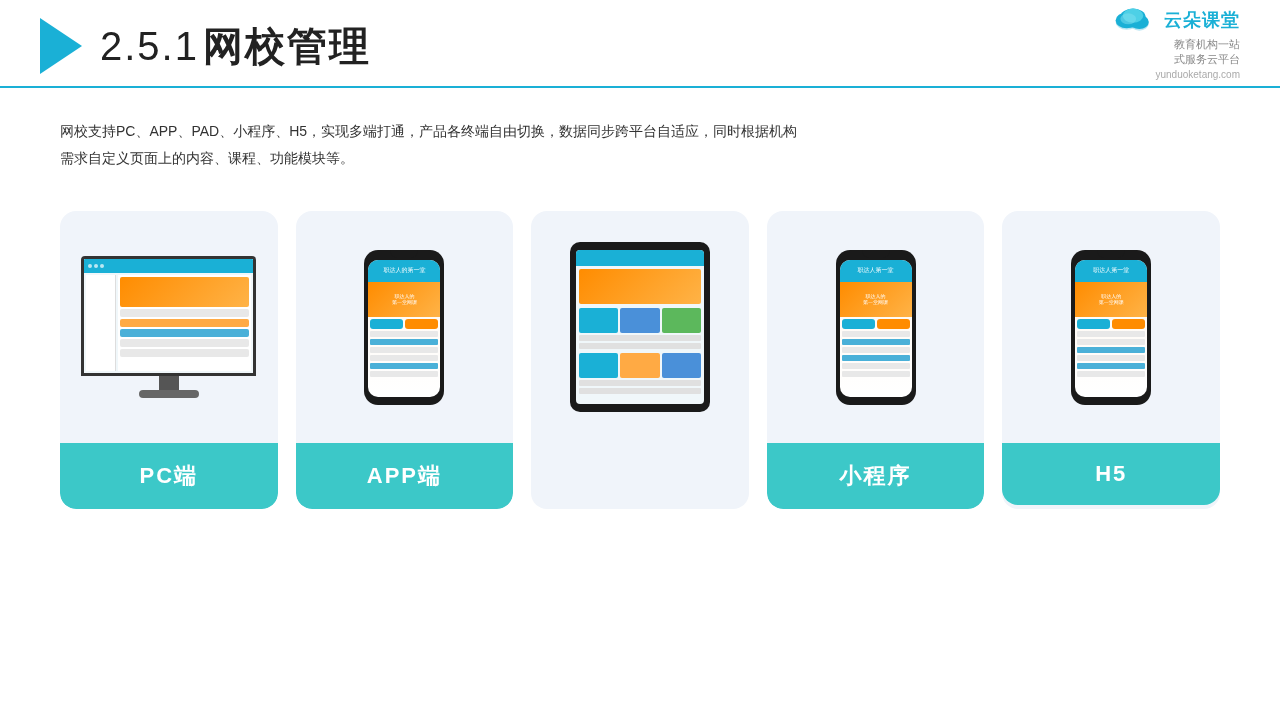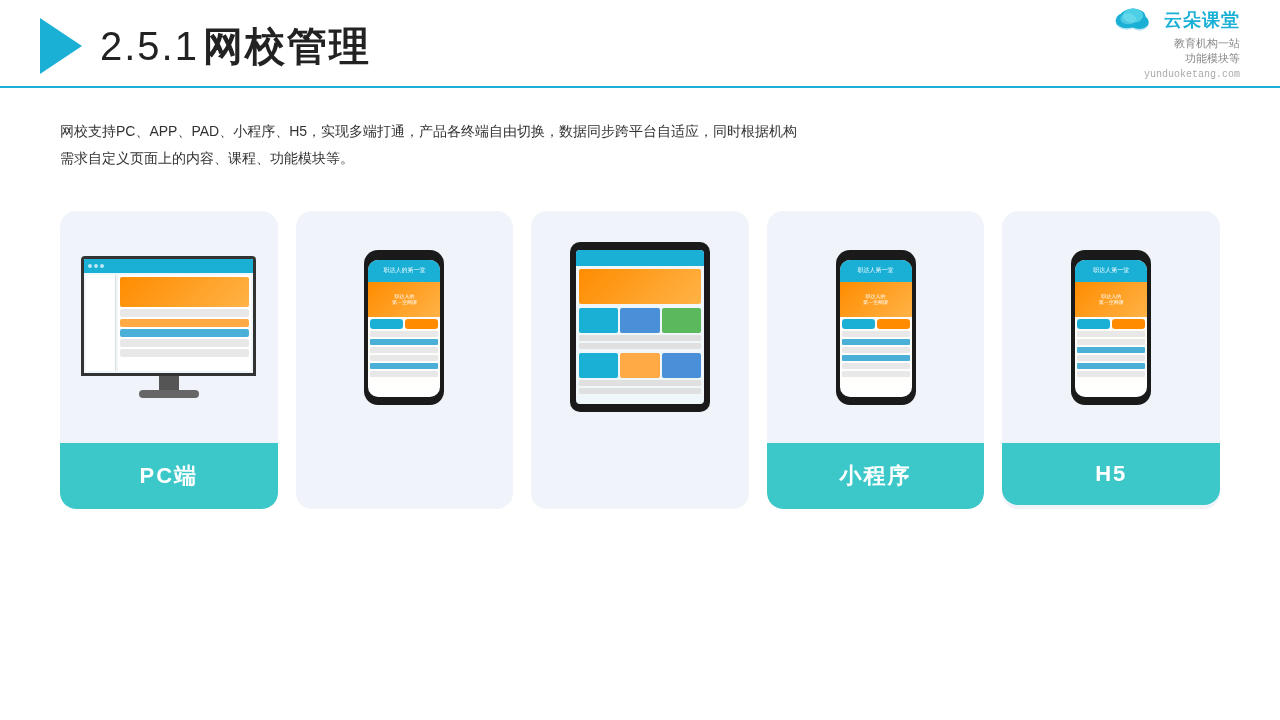--- a/index.html
+++ b/index.html
@@ -65,21 +65,20 @@
       color: #1ab0d6;
       letter-spacing: 1px;
     }
 
     .brand-sub {
       font-size: 11px;
       color: #888;
       text-align: right;
       line-height: 1.4;
       margin-top: 2px;
-      font-family: Liberation Mono, monospace;
     }
 
     
     .main {
       padding: 30px 60px 20px 60px;
     }
 
     .description {
       font-size: 14px;
       color: #333;
@@ -317,21 +316,21 @@
         <ellipse cx="38" cy="22" rx="12" ry="9" fill="#1ab0d6"></ellipse>
         <ellipse cx="30" cy="16" rx="16" ry="11" fill="#1ab0d6"></ellipse>
         <ellipse cx="30" cy="14" rx="13" ry="9" fill="#4dd0e6"></ellipse>
 
         <ellipse cx="24" cy="18" rx="10" ry="7" fill="#7de0f0" opacity="0.5"></ellipse>
       </svg>
       <span class="brand-name">云朵课堂</span>
     </div>
     <div class="brand-sub">
       <div>教育机构一站</div>
-      <div>功能模块等</div>
+      <div>式服务云平台</div>
       <div style="font-size:10px; color:#aaa;">yunduoketang.com</div>
     </div>
   </div>
 </div>
 
 <div class="main">
   <div class="description">
     网校支持PC、APP、PAD、小程序、H5，实现多端打通，产品各终端自由切换，数据同步跨平台自适应，同时根据机构<br>
     需求自定义页面上的内容、课程、功能模块等。
   </div>
@@ -385,20 +384,21 @@
                 <div class="phone-row colored"></div>
                 <div class="phone-row"></div>
                 <div class="phone-row"></div>
                 <div class="phone-row colored"></div>
                 <div class="phone-row"></div>
               </div>
             </div>
           </div>
         </div>
       </div>
+      <div class="card-label">APP端</div>
     </div>
 
     <div class="card">
       <div class="device-image-area">
         <div class="tablet">
           <div class="tablet-body">
             <div class="tablet-screen">
               <div class="tablet-top-bar"></div>
               <div class="tablet-content">
                 <div class="tablet-banner"></div>

